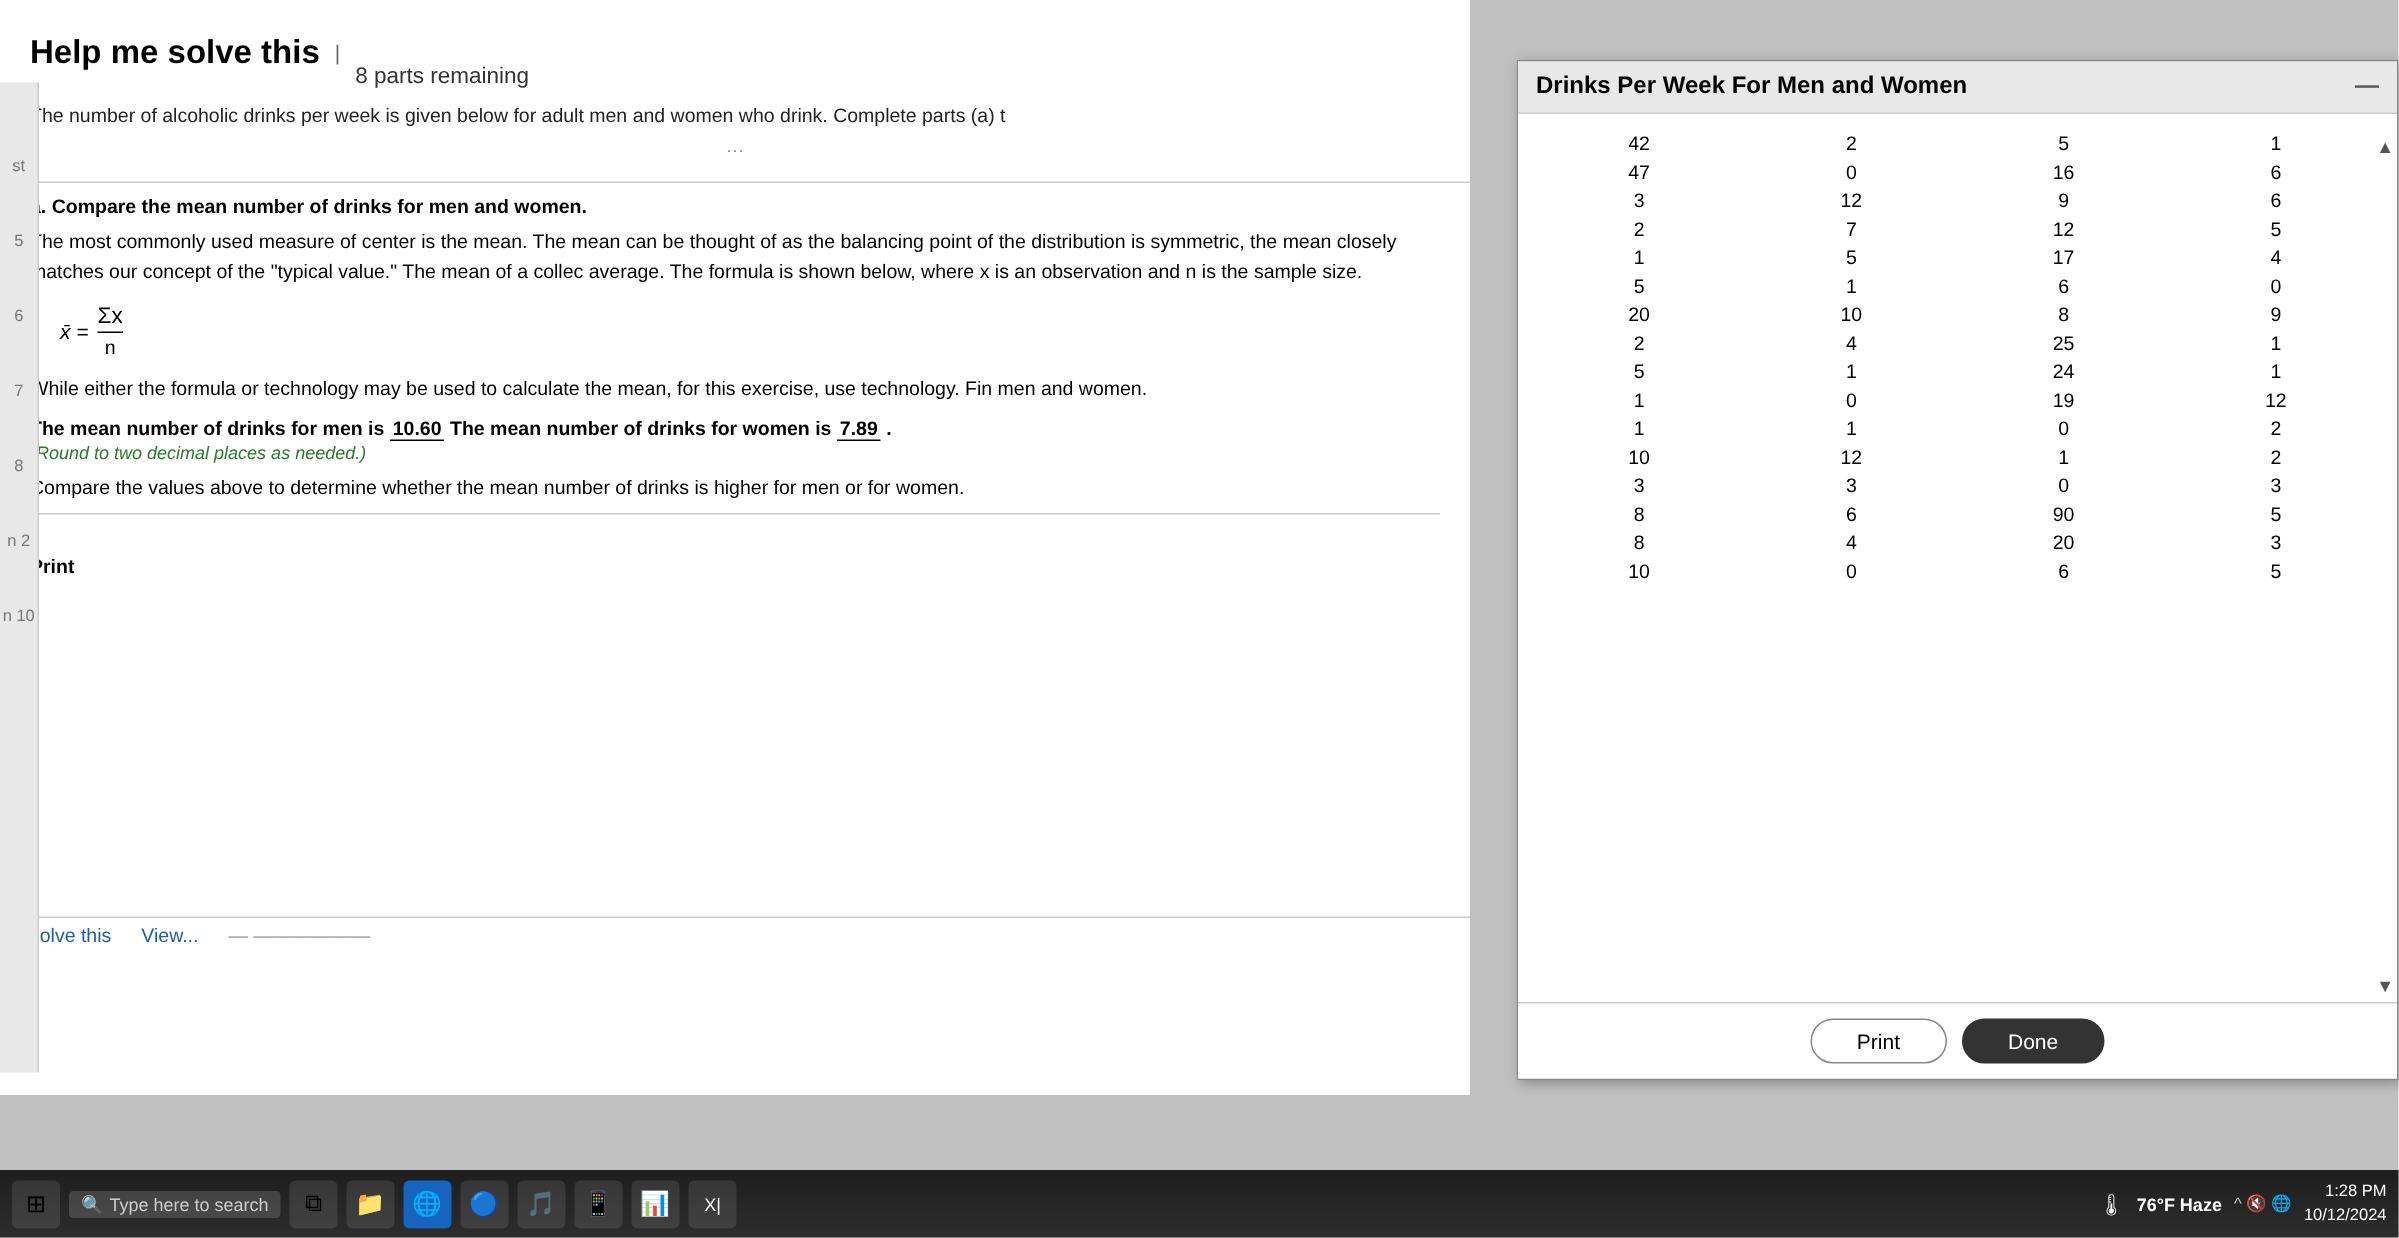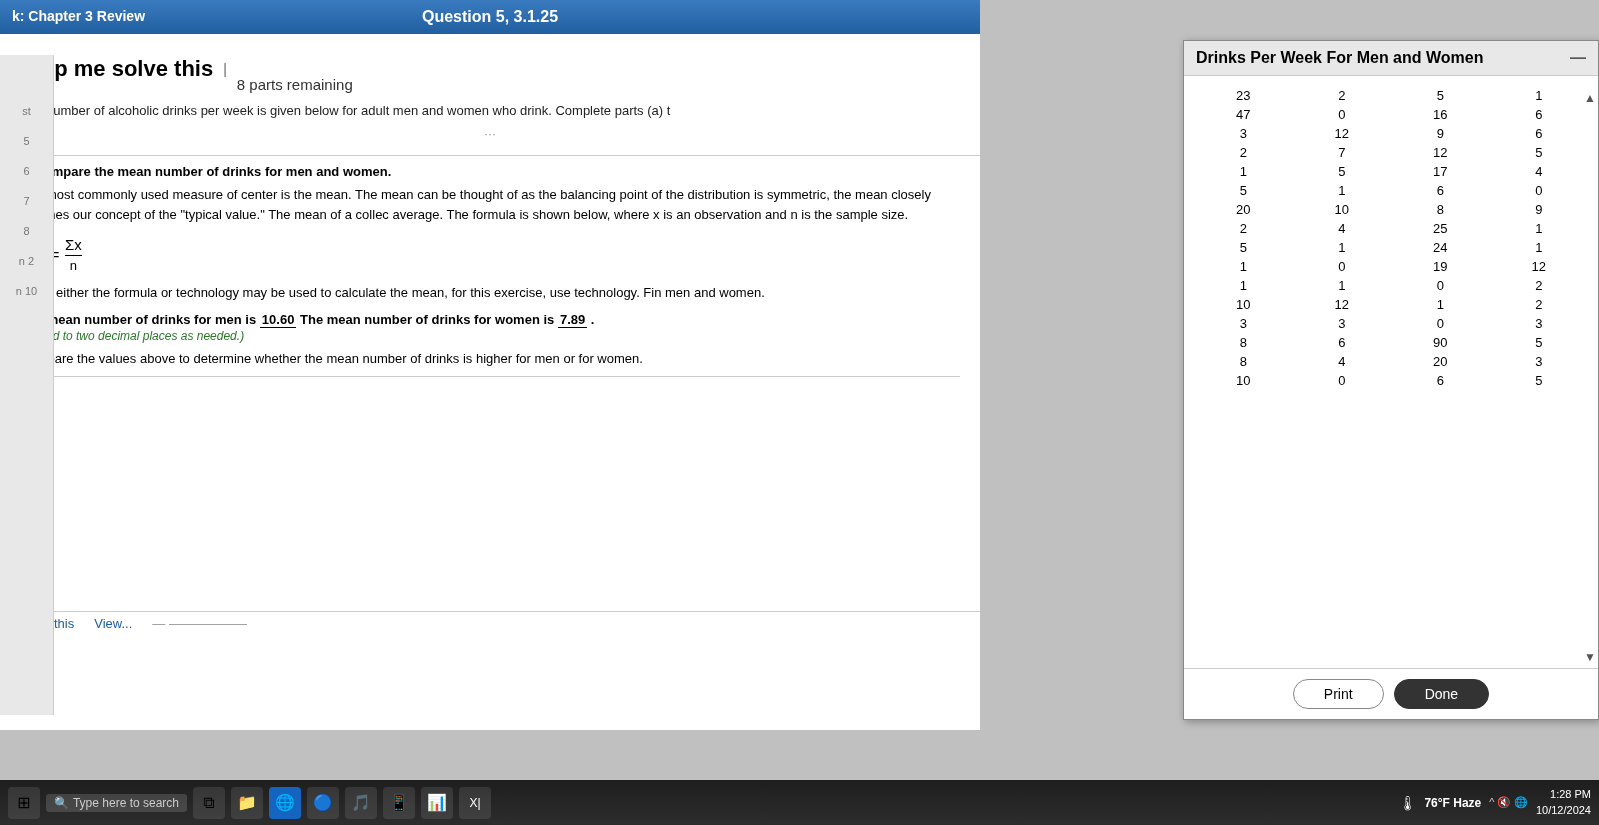--- a/index.html
+++ b/index.html
@@ -230,21 +230,21 @@
       align-items: center;
       gap: 4px;
       font-weight: bold;
     }
 
     
     .data-popup {
       position: absolute;
       top: 40px;
       right: 0;
-      width: 416px;
+      width: 588px;
       height: 680px;
       background: white;
       border: 1px solid #888;
       box-shadow: 2px 2px 8px rgba(0,0,0,0.3);
       z-index: 50;
     }
 
     .popup-header {
       background: #e8e8e8;
       padding: 8px 12px;
@@ -314,24 +314,20 @@
       color: white;
       cursor: pointer;
       font-size: 14px;
     }
   </style>
 </head>
 <body>
 
 <div class="main-area">
 
-  <div class="top-bar">
-    <span style="position:absolute;left:12px;font-size:14px;">k: Chapter 3 Review</span>
-    <span>Question 5, 3.1.25</span>
-  </div>
 
   <div class="help-panel">
     <div class="help-title-row">
       <span class="help-title">Help me solve this</span>
       <span style="color:#666;">|</span>
       <span class="parts-remaining">8 parts remaining</span>
     </div>
     <div class="problem-text">The number of alcoholic drinks per week is given below for adult men and women who drink. Complete parts (a) t</div>
     <div class="divider-dots">
       <span>···</span>
@@ -372,41 +368,41 @@
   </div>
 
   <div class="bottom-links">
     <a class="bottom-link">solve this</a>
     <a class="bottom-link">View...</a>
     <span style="color:#999;font-size:13px;">— ——————</span>
   </div>
 
 </div>
 
-<div style="position:absolute;left:0;top:55px;width:54px;background:#e8e8e8;height:660px;border-right:1px solid #ccc;display:flex;flex-direction:column;align-items:center;padding-top:50px;gap:18px;font-size:11px;color:#777;">
+<div style="position:absolute;left:0;top:55px;width:26px;background:#e8e8e8;height:660px;border-right:1px solid #ccc;display:flex;flex-direction:column;align-items:center;padding-top:50px;gap:38px;font-size:11px;color:#777;">
   <span>st</span>
   <span>5</span>
   <span>6</span>
   <span>7</span>
   <span>8</span>
   <span>n 2</span>
   <span>n 10</span>
 </div>
 
 <div class="data-popup">
   <div class="popup-header">
     <span class="popup-title">Drinks Per Week For Men and Women</span>
     <span class="popup-close">—</span>
   </div>
 
   <div class="popup-content">
     <table class="data-table">
       <tbody id="table-body">
       <tr>
-            <td>23</td>
+            <td>42</td>
             <td>2</td>
             <td>5</td>
             <td>1</td>
           </tr>
           <tr>
             <td>47</td>
             <td>0</td>
             <td>16</td>
             <td>6</td>
           </tr>

